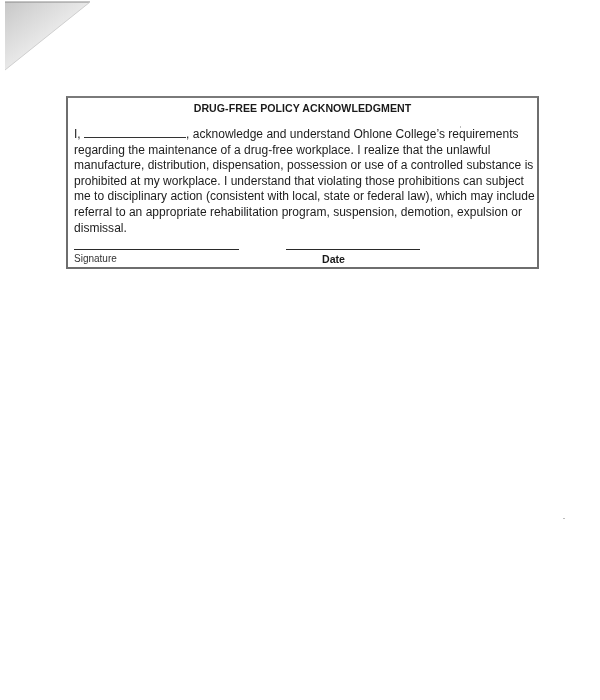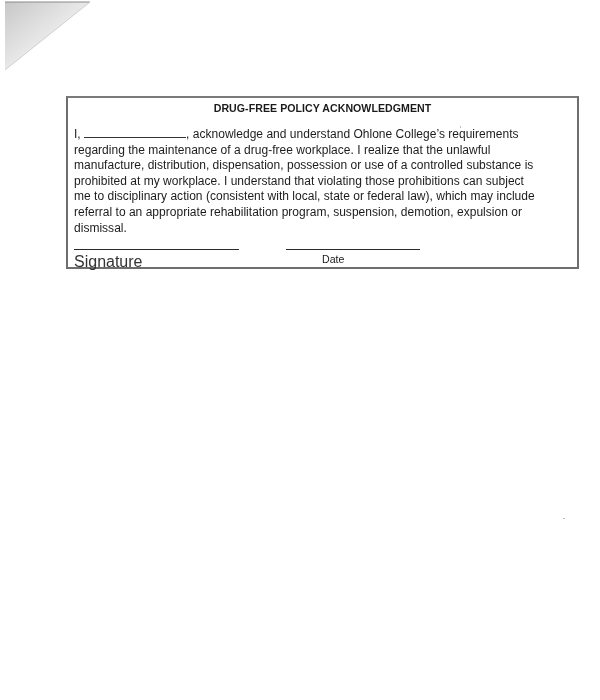--- a/index.html
+++ b/index.html
@@ -24,21 +24,20 @@
     }
     .form-box {
       position: absolute;
       left: 66px;
       top: 96px;
       width: 469px;
       height: 169px;
       border: 2px solid #6e6e6e;
       border-top-color: #7a7a7a;
       box-sizing: content-box;
-      padding-left: 40px;
     }
     .form-title {
       position: absolute;
       left: 0;
       right: 0;
       top: 4px;
       text-align: center;
       font-weight: bold;
       font-size: 10.6px;
       letter-spacing: 0.05px;
@@ -74,29 +73,29 @@
       left: 218px;
       top: 151px;
       width: 134px;
       height: 0;
       border-top: 1px solid #2a2a2a;
     }
     .sig-label {
       position: absolute;
       left: 6px;
       top: 155px;
-      font-size: 16px;
+      font-size: 10px;
       color: #333;
     }
     .date-label {
       position: absolute;
       left: 254px;
       top: 155px;
       font-size: 10.6px;
-      font-weight: normal;
+      font-weight: bold;
       color: #1a1a1a;
     }
     .speck {
       position: absolute;
       width: 2px;
       height: 1px;
       background: #bbb;
     }
   </style>
 </head>

